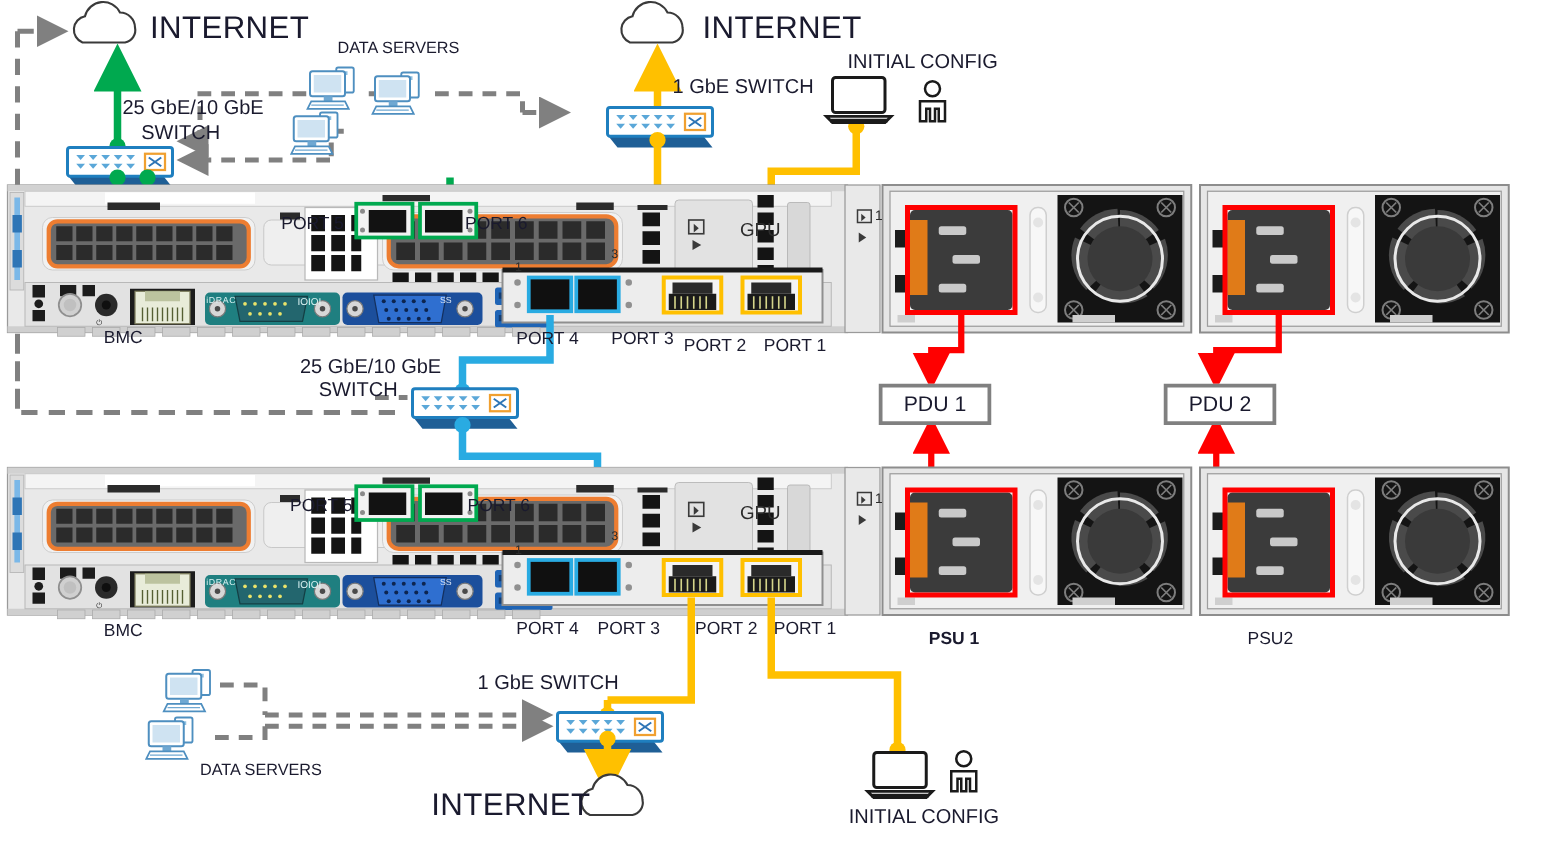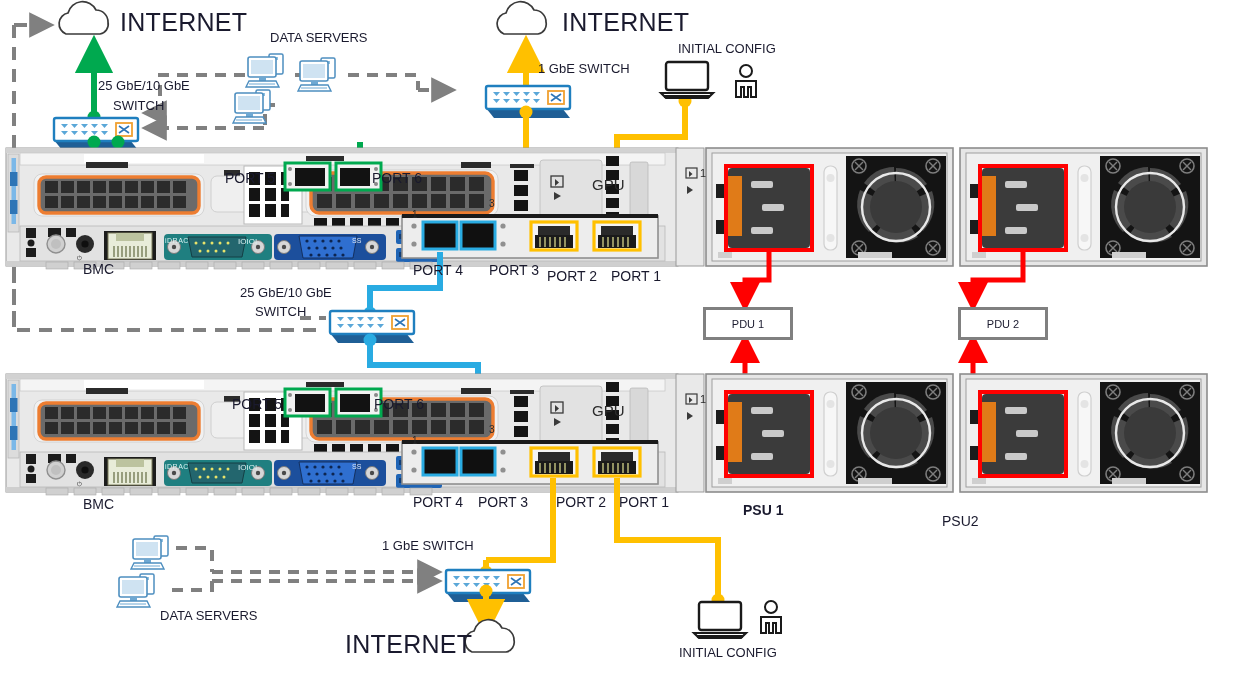--- a/index.html
+++ b/index.html
@@ -2,24 +2,24 @@
 <html><head>
 <meta charset="utf-8">
 <style>
   html,body{margin:0;padding:0;background:#fff;}
   body{width:1234px;height:677px;font-family:"Liberation Sans",sans-serif;overflow:hidden;}
   #stage{position:relative;width:1234px;height:677px;background:#ffffff;}
   svg.layer{position:absolute;left:0;top:0;width:1234px;height:677px;}
   .lbl{position:absolute;color:#1a1a2e;white-space:nowrap;}
   .lbl-big{font-size:25px;letter-spacing:.3px;}
   .lbl-mid{font-size:13px;}
-  .lbl-sm{font-size:13px;}
+  .lbl-sm{font-size:16px;}
   .lbl-port{font-size:14px;font-weight:400;text-align:center;}
   .pdu-box{position:absolute;border:3px solid #808080;background:#fff;display:flex;
-           align-items:center;justify-content:center;font-size:11px;color:#1a1a2e;}
+           align-items:center;justify-content:center;font-size:17px;color:#1a1a2e;}
 </style>
 </head>
 <body>
 
 <div id="stage">
 
 <svg class="layer" viewBox="0 0 1234 677">
   <defs>
     <marker id="arrGray" markerWidth="7" markerHeight="7" refX="5.2" refY="3.2" orient="auto">
       <path d="M0,0 L6.4,3.2 L0,6.4 z" fill="#808080"></path>
@@ -606,38 +606,38 @@
 <div class="lbl" style="left:489px;top:198px;font-size:10px;color:#2b2b2b;">3</div>
 <div class="lbl" style="left:700px;top:167px;font-size:11px;color:#2b2b2b;">1</div>
 <div class="lbl" style="left:165px;top:237px;font-size:7px;color:#d9f2f2;letter-spacing:.5px;">iDRAC</div>
 <div class="lbl" style="left:238px;top:237px;font-size:8px;color:#d9f2f2;">IOIOI</div>
 <div class="lbl" style="left:352px;top:237px;font-size:7px;color:#dde8f7;">SS</div>
 
 <div class="lbl lbl-sm" style="left:240px;top:285px;">25 GbE/10 GbE</div>
 <div class="lbl lbl-sm" style="left:255px;top:304px;">SWITCH</div>
 
 <div class="pdu-box" style="left:703px;top:307px;width:84px;height:27px;">PDU 1</div>
-<div class="pdu-box" style="left:958px;top:307px;width:84px;height:27px;">PDU 2</div>
+<div class="pdu-box" style="left:931px;top:307px;width:84px;height:27px;">PDU 2</div>
 
 <div class="lbl lbl-port" style="left:232px;top:396px;">PORT 5</div>
 <div class="lbl lbl-port" style="left:374px;top:396px;">PORT 6</div>
 <div class="lbl lbl-port" style="left:83px;top:496px;">BMC</div>
 <div class="lbl lbl-port" style="left:413px;top:494px;">PORT 4</div>
 <div class="lbl lbl-port" style="left:478px;top:494px;">PORT 3</div>
 <div class="lbl lbl-port" style="left:556px;top:494px;">PORT 2</div>
 <div class="lbl lbl-port" style="left:619px;top:494px;">PORT 1</div>
 <div class="lbl" style="left:592px;top:402px;font-size:15px;color:#2b2b2b;">GPU</div>
 <div class="lbl" style="left:412px;top:435px;font-size:10px;color:#2b2b2b;">1</div>
 <div class="lbl" style="left:489px;top:424px;font-size:10px;color:#2b2b2b;">3</div>
 <div class="lbl" style="left:700px;top:393px;font-size:11px;color:#2b2b2b;">1</div>
 <div class="lbl" style="left:165px;top:463px;font-size:7px;color:#d9f2f2;letter-spacing:.5px;">iDRAC</div>
 <div class="lbl" style="left:238px;top:463px;font-size:8px;color:#d9f2f2;">IOIOI</div>
 <div class="lbl" style="left:352px;top:463px;font-size:7px;color:#dde8f7;">SS</div>
 
 <div class="lbl lbl-port" style="left:743px;top:502px;font-weight:bold;">PSU 1</div>
-<div class="lbl lbl-port" style="left:942px;top:502px;margin-top:11px;">PSU2</div>
+<div class="lbl lbl-port" style="left:998px;top:502px;">PSU2</div>
 
 <div class="lbl lbl-sm" style="left:382px;top:538px;">1 GbE SWITCH</div>
 <div class="lbl lbl-mid" style="left:160px;top:608px;">DATA SERVERS</div>
 <div class="lbl lbl-big" style="left:345px;top:630px;">INTERNET</div>
 <div class="lbl lbl-sm" style="left:679px;top:645px;">INITIAL CONFIG</div>
 
 </div>
 
 </body></html>

